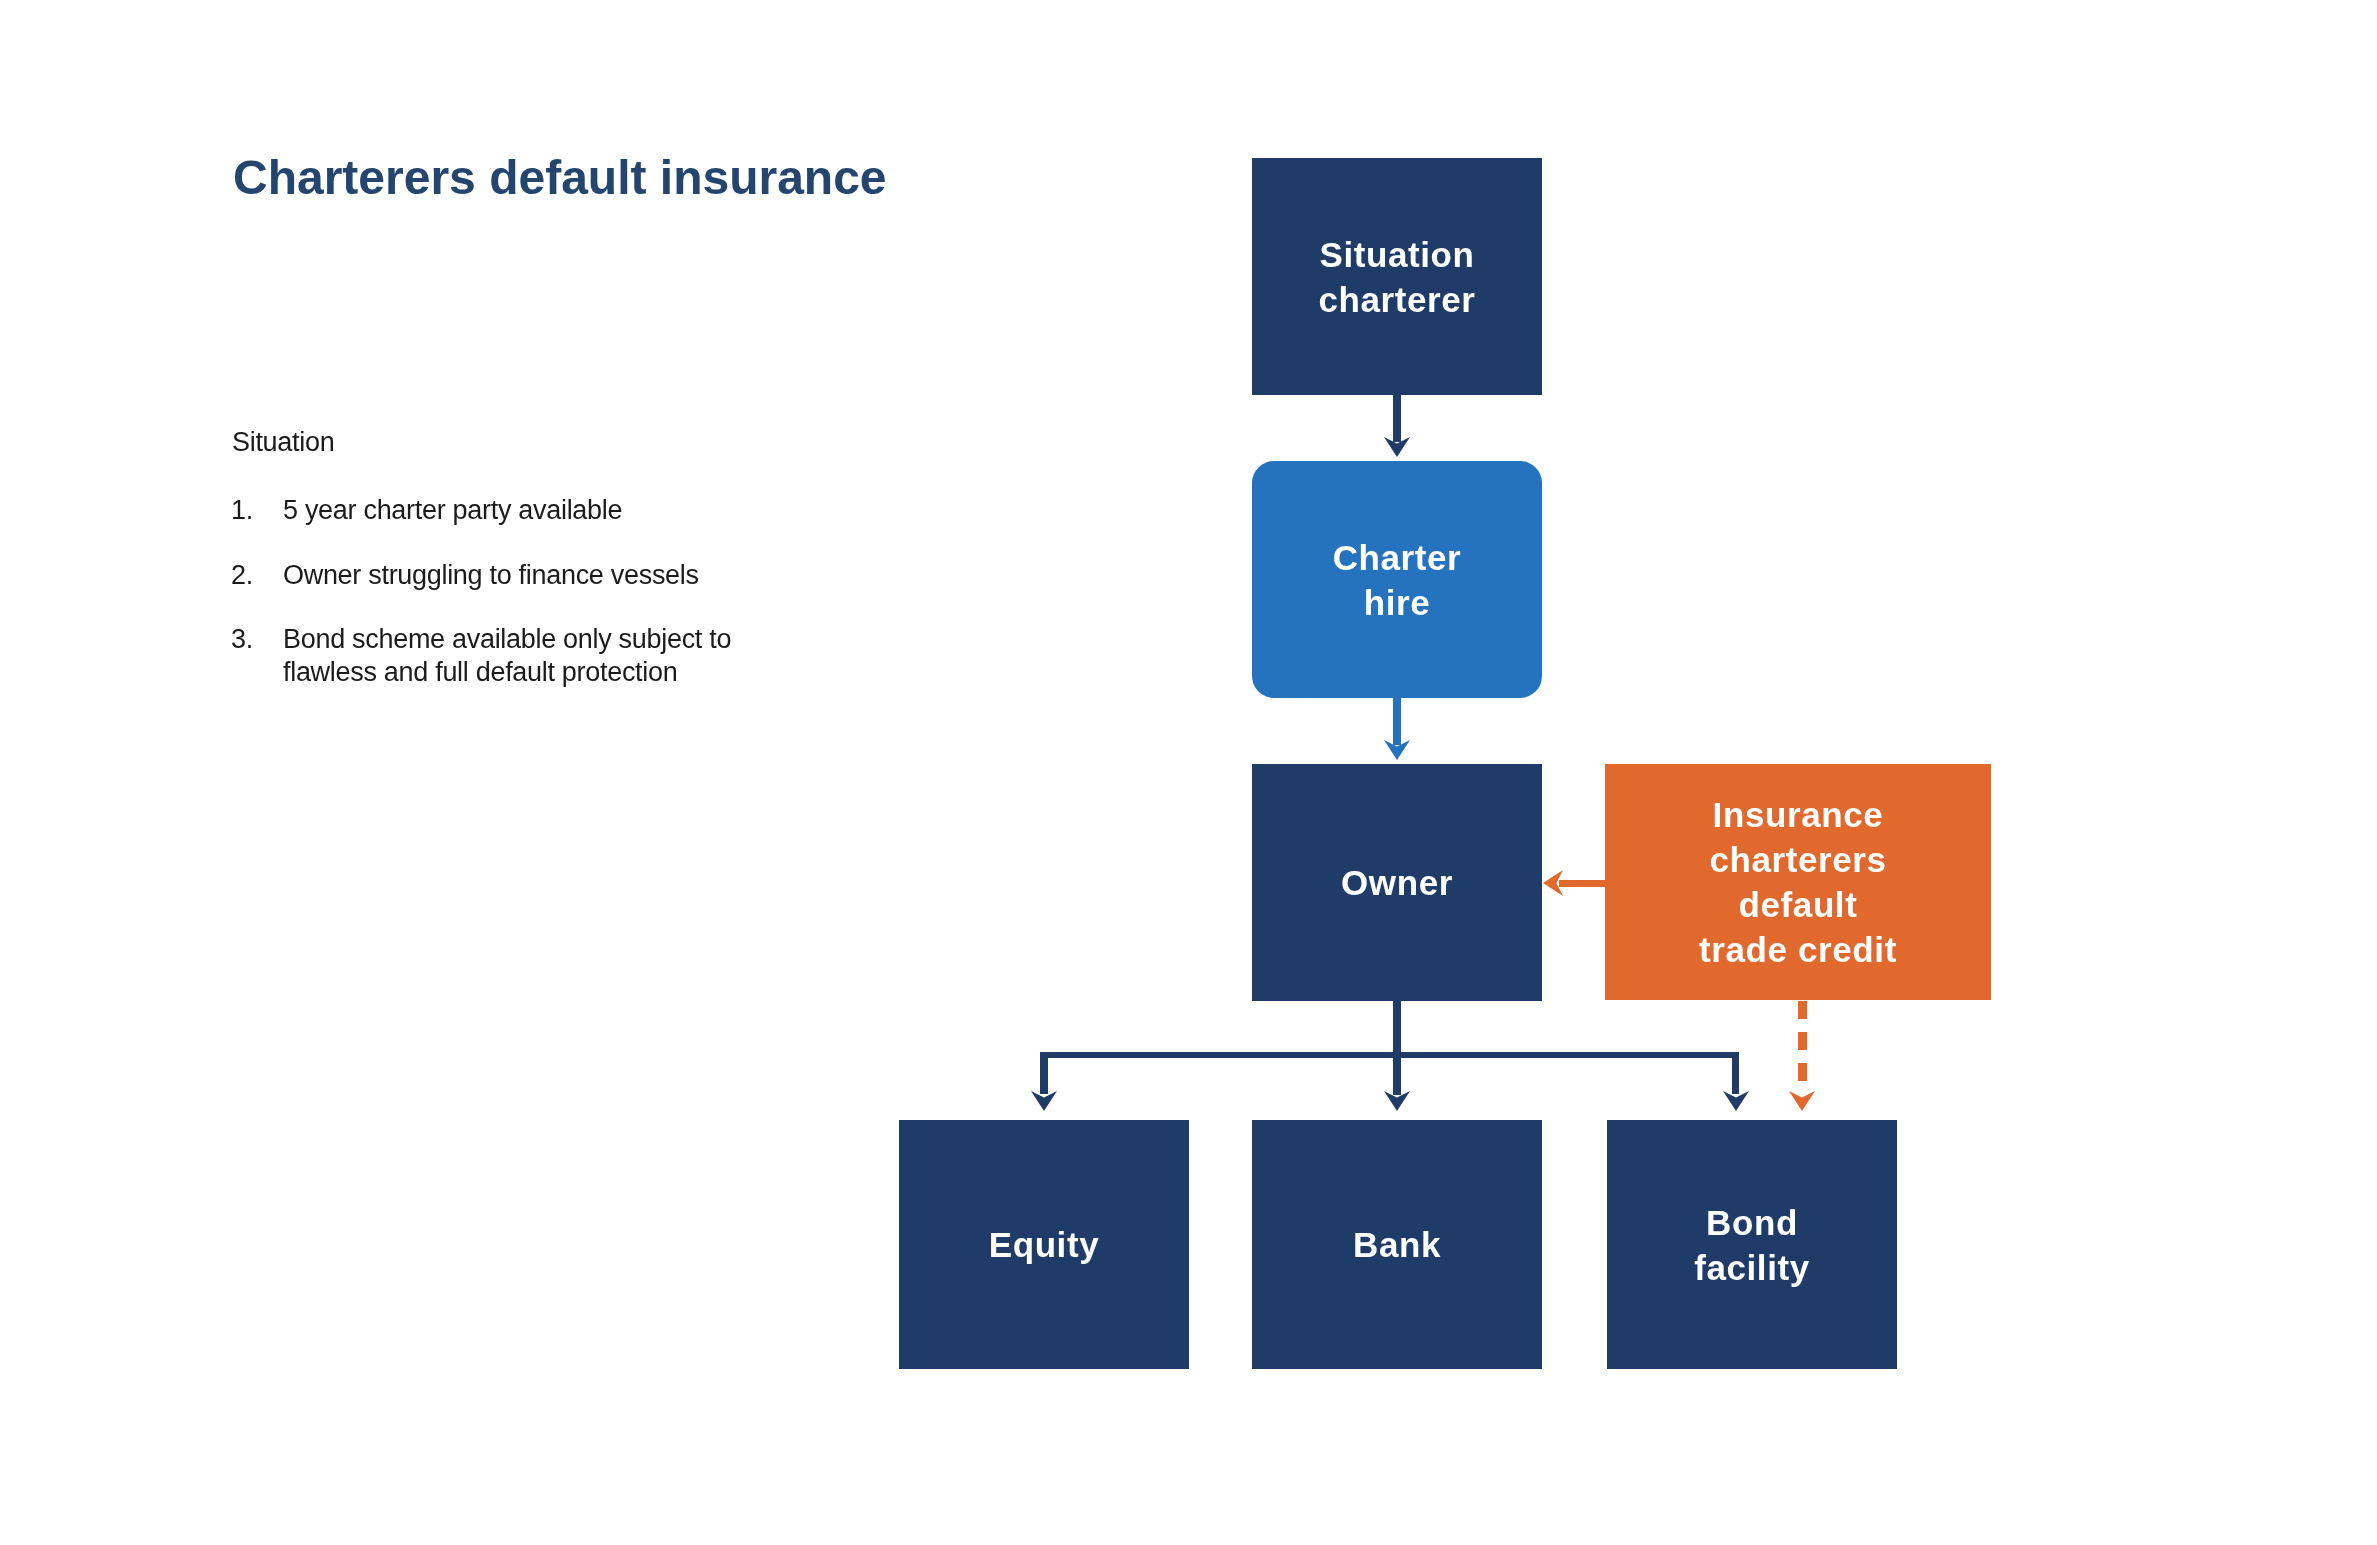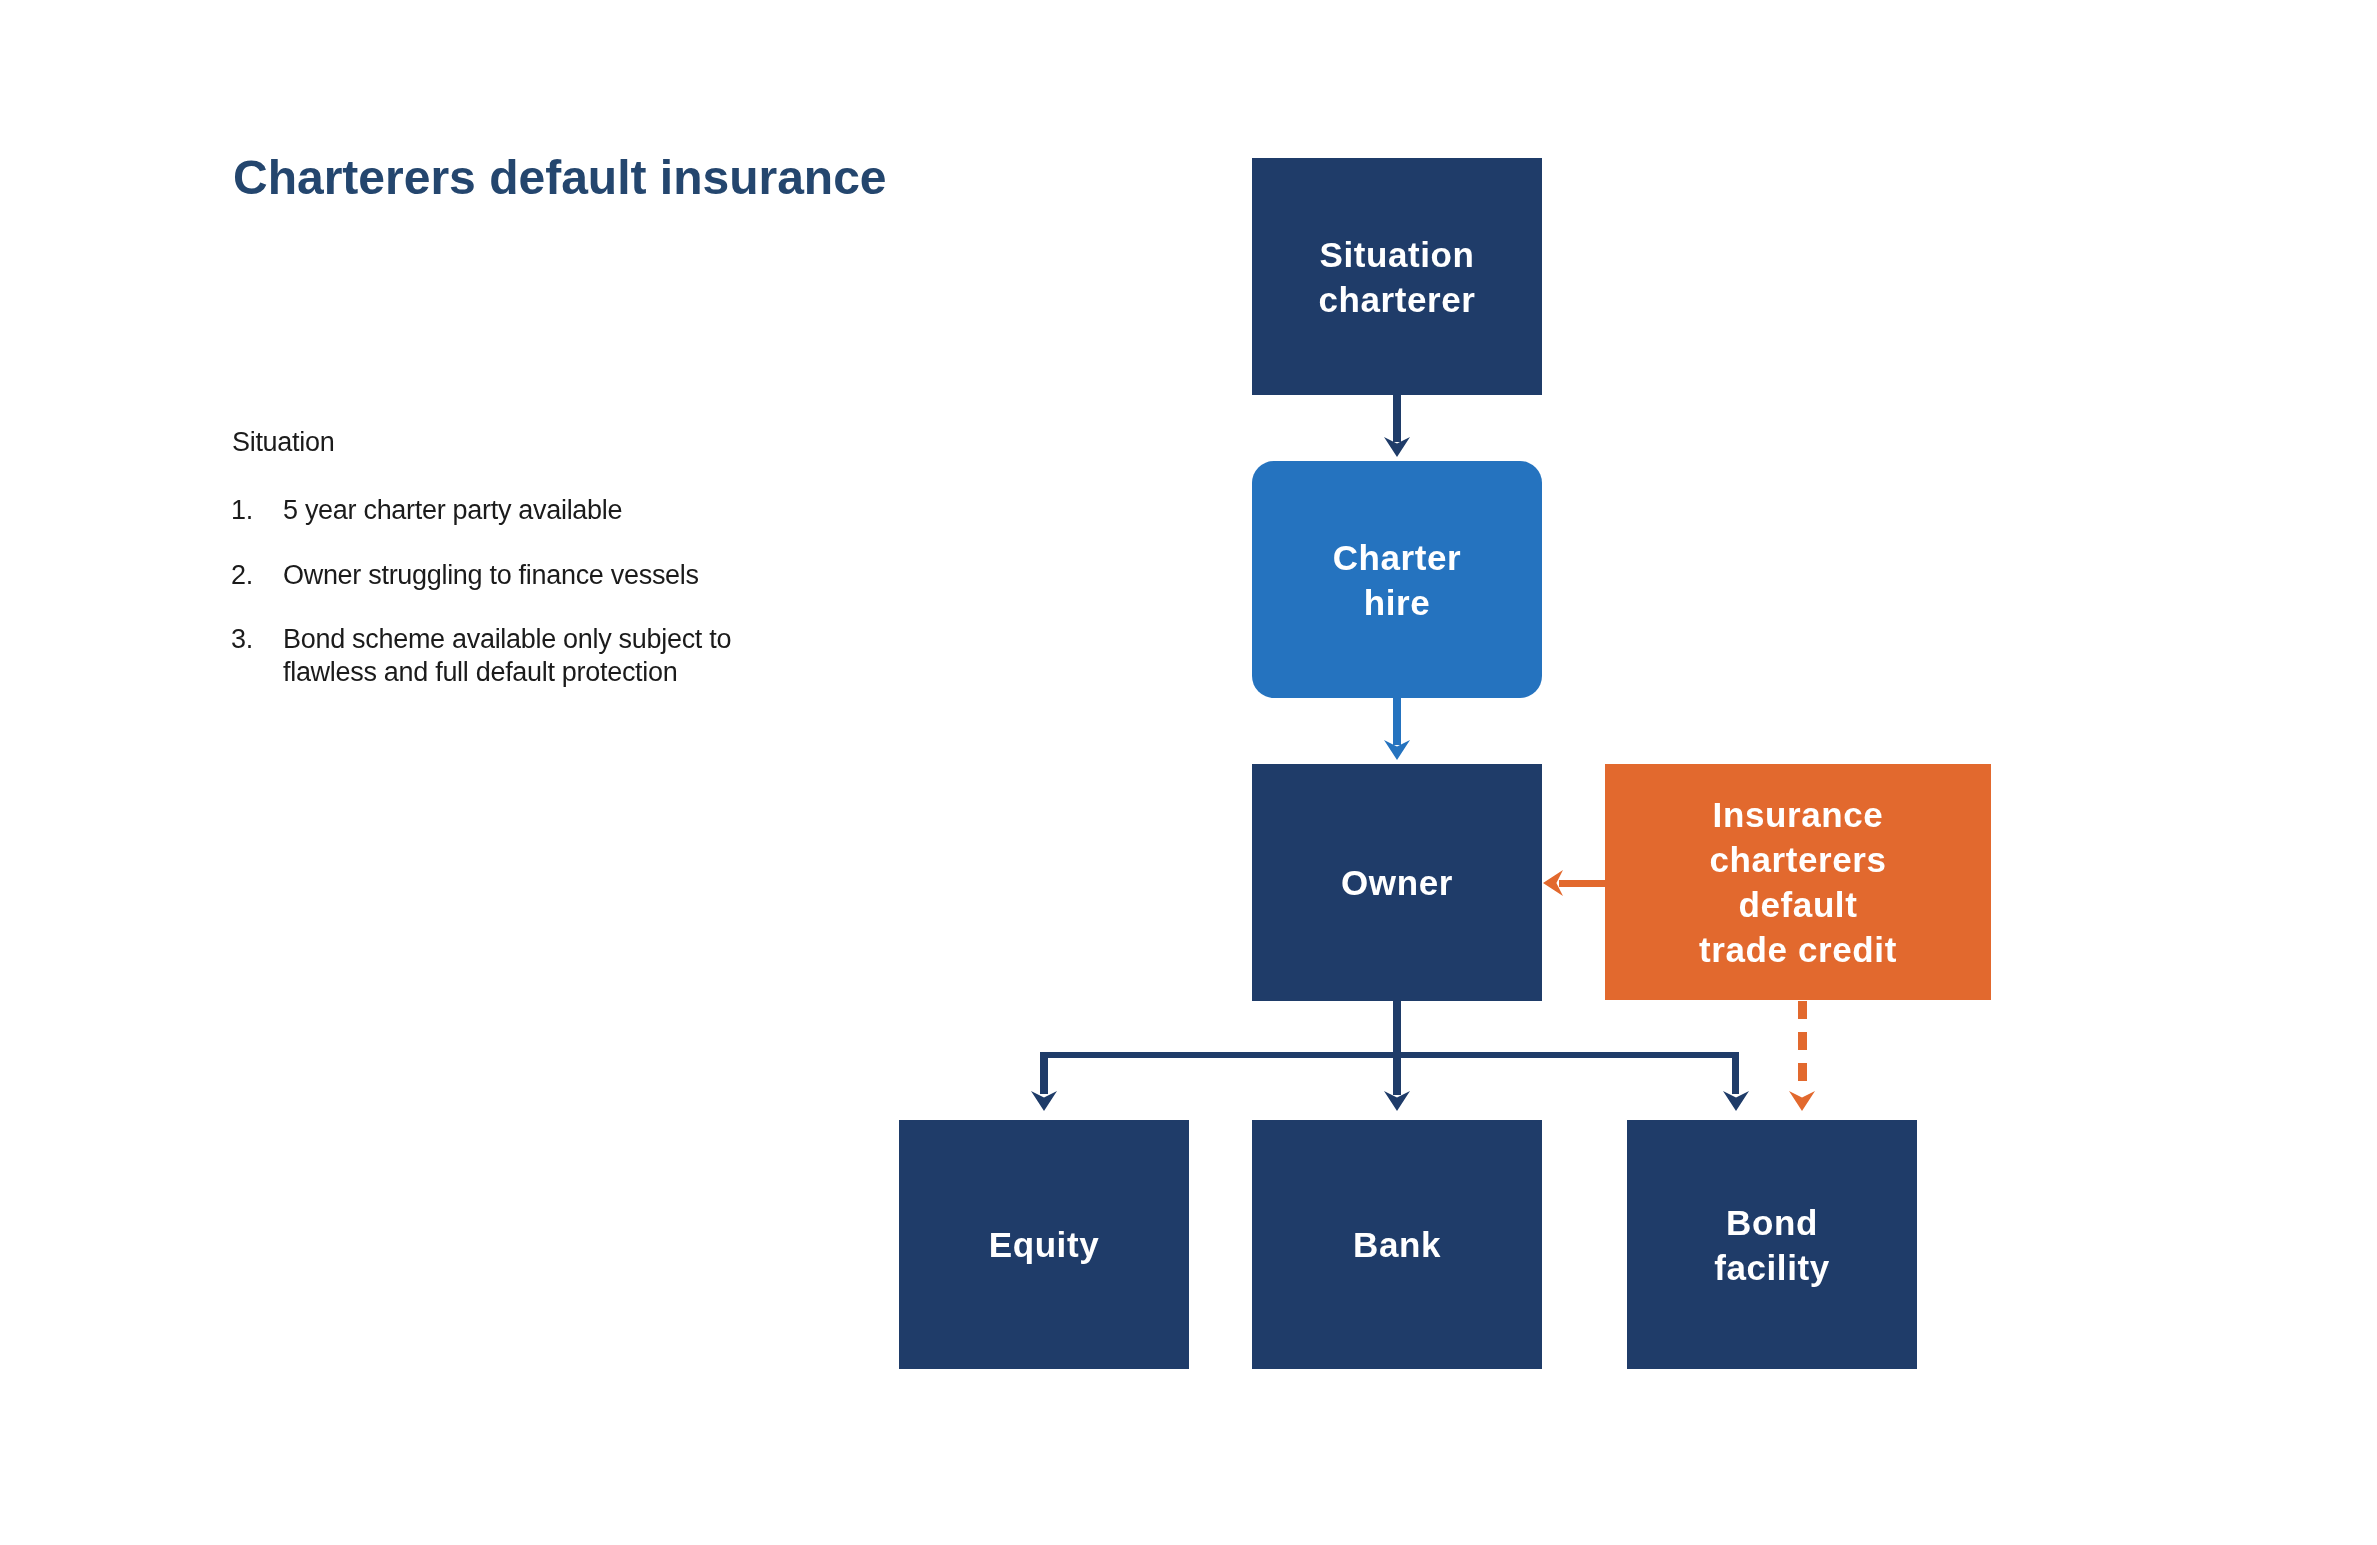--- a/index.html
+++ b/index.html
@@ -75,21 +75,21 @@
   .fill-navy   { background: var(--navy,   #1f3c69); }
   .fill-blue   { background: var(--blue,   #2573bf); border-radius: 22px; }
   .fill-orange { background: var(--orange, #e2692e); }
 
   #node-bluechip  { left: 1252px; top:  158px; width: 290px; height: 237px; }
   #node-charter   { left: 1252px; top:  461px; width: 290px; height: 237px; }
   #node-owner     { left: 1252px; top: 764px; width: 290px; height: 237px; }
   #node-insurance { left: 1605px; top: 764px; width: 386px; height: 236px; }
   #node-equity    { left: 899px; top: 1120px; width: 290px; height: 249px; }
   #node-bank      { left: 1252px; top: 1120px; width: 290px; height: 249px; }
-  #node-bond      { left: 1607px; top: 1120px; width: 290px; height: 249px; margin-left: 20px; }
+  #node-bond      { left: 1607px; top: 1120px; width: 290px; height: 249px; }
 
   
   .shaft-v { position: absolute; width: 8px; }
   .shaft-h { position: absolute; height: 6.8px; }
   .navy-fill   { background: var(--navy,   #1f3c69); }
   .blue-fill   { background: var(--blue,   #2573bf); }
   .orange-fill { background: var(--orange, #e2692e); }
 
   .head-down {
     position: absolute;

